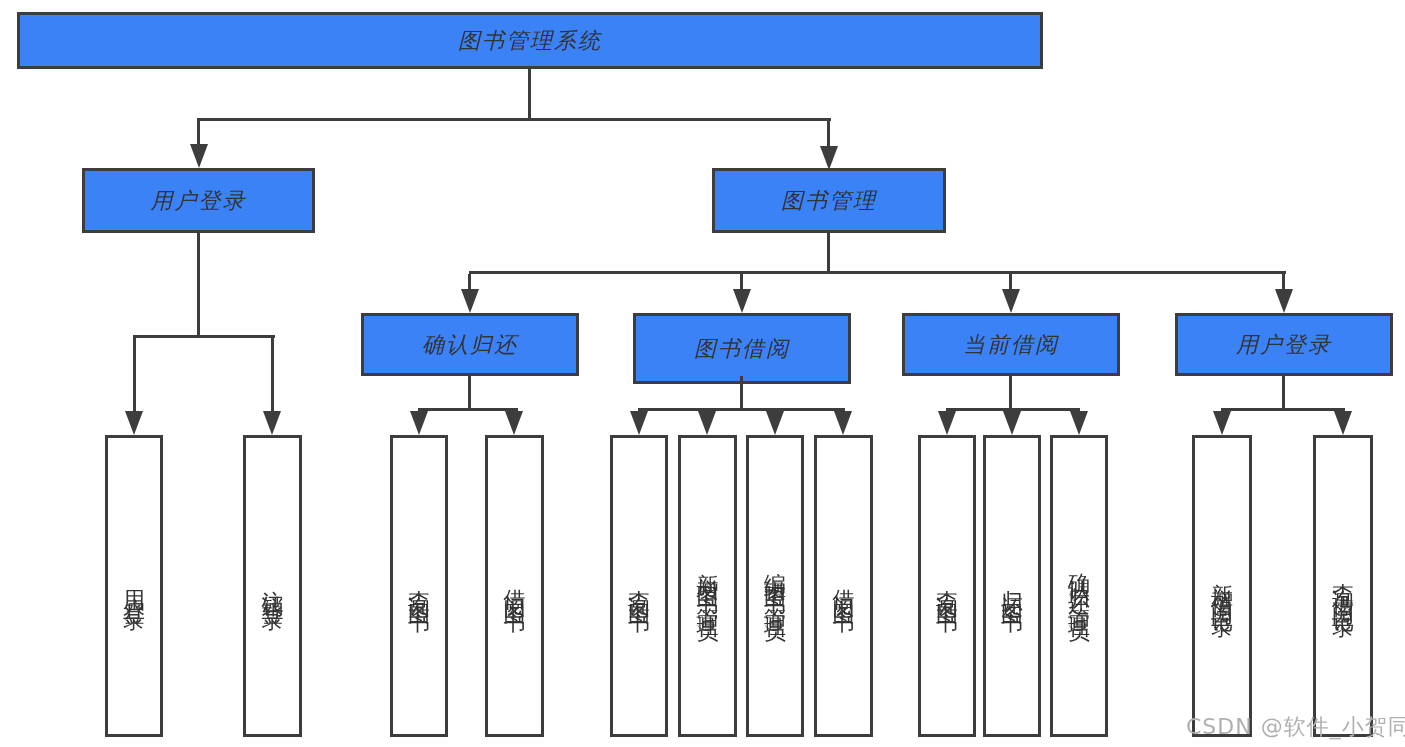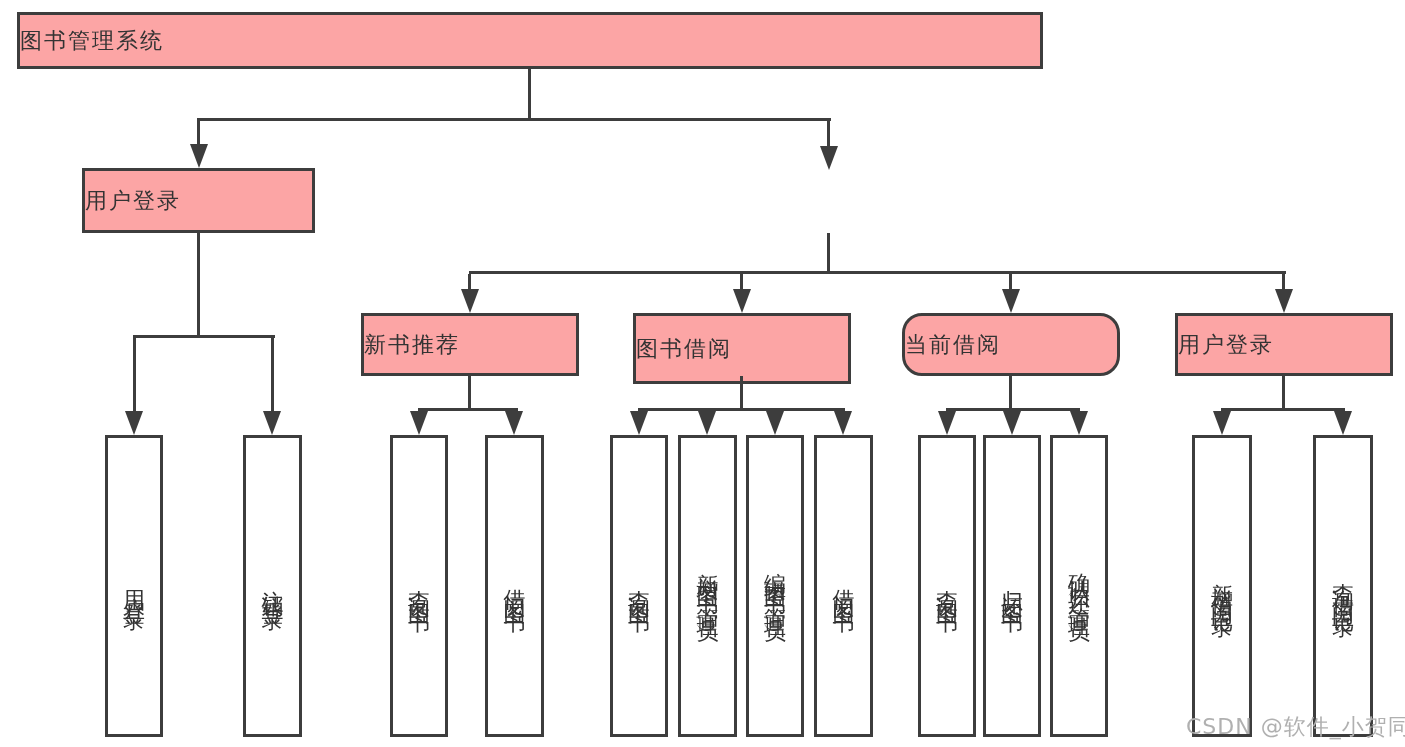--- a/index.html
+++ b/index.html
@@ -14,26 +14,27 @@
     width:1405px;height:747px;
     background:var(--bg);
     overflow:hidden;
     font-family:"DejaVu Sans","Liberation Sans",sans-serif;
     color:var(--text);
   }
   .node{
     position:absolute;
     box-sizing:border-box;
     border:3px solid var(--line);
-    background:#fca5a5;
-    display:flex;align-items:center;
+    background:#3b82f6;
+    display:flex;align-items:center;justify-content:center;
     font-size:22px;
     letter-spacing:2px;
     color:var(--text);
     white-space:nowrap;
+    font-style:italic;
   }
   .leaf{
     position:absolute;
     box-sizing:border-box;
     border:3px solid var(--line);
     background:#fff;
     display:flex;align-items:center;justify-content:center;
   }
   .leaf span{
     writing-mode:vertical-lr;
@@ -73,46 +74,49 @@
   <div class="vl" style="left:528px;top:68px;height:50px;"></div>
   <div class="hl" style="left:197px;top:118px;width:634px;"></div>
   <div class="vl" style="left:197px;top:121px;height:23px;"></div>
   <div class="arrow" style="left:190px;top:144px;"></div>
   <div class="vl" style="left:827px;top:121px;height:25px;"></div>
   <div class="arrow" style="left:820px;top:146px;"></div>
 
   <div class="node" style="left:82px;top:168px;width:233px;height:65px;">
     <span>用户登录</span>
   </div>
+  <div class="node" style="left:712px;top:168px;width:234px;height:65px;">
+    <span>图书管理</span>
+  </div>
 
   <div class="vl" style="left:197px;top:233px;height:102px;"></div>
   <div class="hl" style="left:133px;top:335px;width:142px;"></div>
   <div class="vl" style="left:133px;top:338px;height:73px;"></div>
   <div class="arrow" style="left:125px;top:411px;"></div>
   <div class="vl" style="left:271px;top:338px;height:73px;"></div>
   <div class="arrow" style="left:263px;top:411px;"></div>
 
   <div class="vl" style="left:827px;top:233px;height:38px;"></div>
   <div class="hl" style="left:469px;top:271px;width:817px;"></div>
   <div class="vl" style="left:468px;top:274px;height:15px;"></div>
   <div class="arrow" style="left:461px;top:289px;"></div>
   <div class="vl" style="left:740px;top:274px;height:15px;"></div>
   <div class="arrow" style="left:733px;top:289px;"></div>
   <div class="vl" style="left:1009px;top:274px;height:15px;"></div>
   <div class="arrow" style="left:1002px;top:289px;"></div>
   <div class="vl" style="left:1282px;top:274px;height:15px;"></div>
   <div class="arrow" style="left:1275px;top:289px;"></div>
 
   <div class="node" style="left:361px;top:313px;width:218px;height:63px;">
-    <span>新书推荐</span>
+    <span>确认归还</span>
   </div>
   <div class="node" style="left:633px;top:313px;width:218px;height:71px;">
     <span>图书借阅</span>
   </div>
-  <div class="node" style="left:902px;top:313px;width:218px;height:63px;border-radius:20px;">
+  <div class="node" style="left:902px;top:313px;width:218px;height:63px;">
     <span>当前借阅</span>
   </div>
   <div class="node" style="left:1175px;top:313px;width:218px;height:63px;">
     <span>用户登录</span>
   </div>
 
   <div class="vl" style="left:468px;top:376px;height:32px;"></div>
   <div class="hl" style="left:418px;top:408px;width:100px;"></div>
   <div class="arrow" style="left:410px;top:411px;"></div>
   <div class="arrow" style="left:505px;top:411px;"></div>

